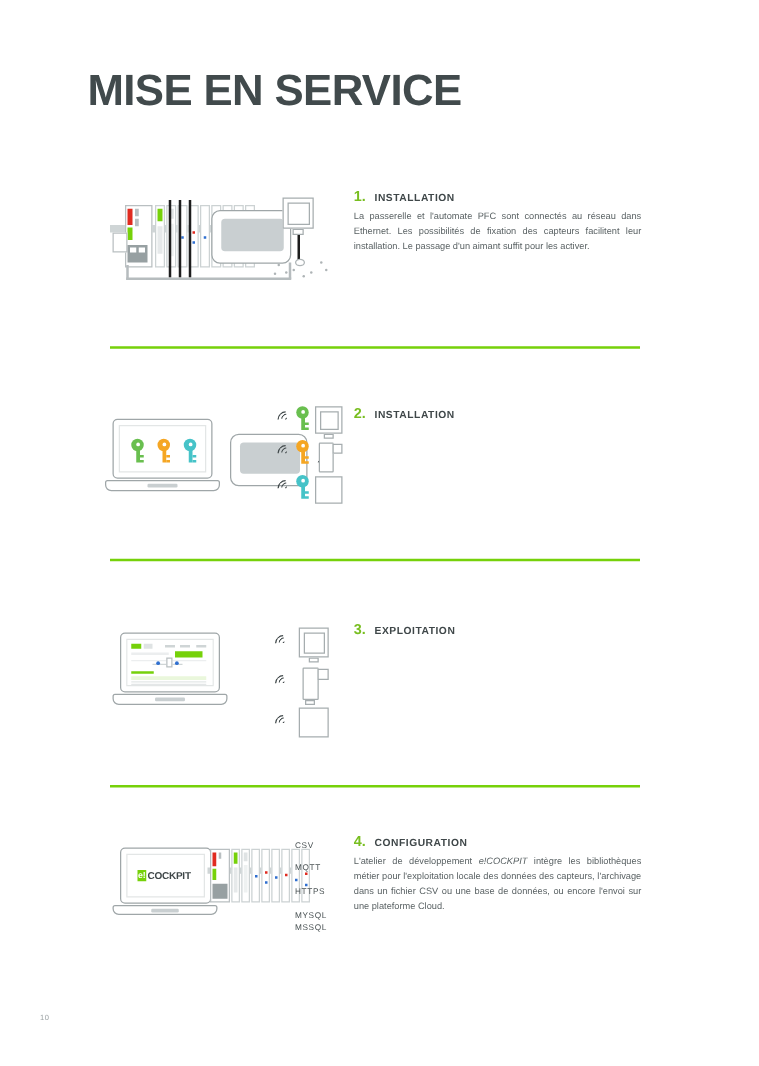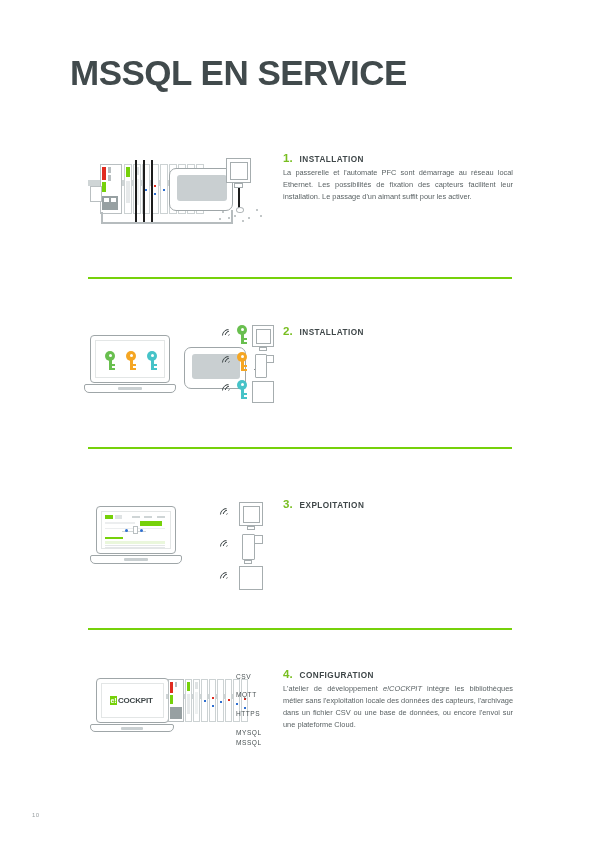--- a/index.html
+++ b/index.html
@@ -176,21 +176,21 @@
 
   
   .dash { position: absolute; inset: 0; background: #fff; }
   .dash .r { position: absolute; }
 </style>
 </head>
 <body>
 
 <div class="page">
 
-  <div class="page-title">MSSQL EN SERVICE</div>
+  <div class="page-title">MISE EN SERVICE</div>
 
   <div class="section" style="top:152px;">
 
     <div class="sec-art" style="height:80px;">
 
       <div class="plc" style="left:4px; top:8px; width:120px; height:62px;">
         <div class="rail" style="left:0; top:20px; width:120px; height:6px; background:#cfd5d6;"></div>
 
         <div class="cpu" style="left:12px; top:4px; width:22px; height:50px;"></div>
         <div class="bar" style="left:14px; top:7px; width:4px; height:13px; background:#e02b20;"></div>
@@ -266,21 +266,21 @@
         <i style="left:42px; top:10px; width:2px; height:2px;"></i>
       </div>
 
     </div>
 
     <div class="sec-text">
       <div class="sec-head">
         <span class="sec-num">1.</span>
         <span class="sec-title">INSTALLATION</span>
       </div>
-      <div class="sec-body">La passerelle et l'automate PFC sont démarrage au réseau local Ethernet. Les possibilités de fixation des capteurs facilitent leur installation. Le passage d'un aimant suffit pour les activer.</div>
+      <div class="sec-body">La passerelle et l'automate PFC sont connectés au réseau dans Ethernet. Les possibilités de fixation des capteurs facilitent leur installation. Le passage d'un aimant suffit pour les activer.</div>
     </div>
   </div>
 
   <div class="divider" style="top:277px;"></div>
 
   <div class="section" style="top:325px;">
 
     <div class="sec-art" style="height:85px;">
 
       <div class="laptop" style="position:absolute; left:0px; top:10px; width:92px; height:62px;">
@@ -507,20 +507,20 @@
       <div class="proto" style="left:152px; top:61px;">MYSQL</div>
       <div class="proto" style="left:152px; top:71px;">MSSQL</div>
     </div>
 
     <div class="sec-text">
       <div class="sec-head">
         <span class="sec-num">4.</span>
         <span class="sec-title">CONFIGURATION</span>
       </div>
       <div class="sec-body">
-        <span>L'atelier de développement </span><i>e!COCKPIT</i><span> intègre les bibliothèques métier sans l'exploitation locale des données des capteurs, l'archivage dans un fichier CSV ou une base de données, ou encore l'envoi sur une plateforme Cloud.</span>
+        <span>L'atelier de développement </span><i>e!COCKPIT</i><span> intègre les bibliothèques métier pour l'exploitation locale des données des capteurs, l'archivage dans un fichier CSV ou une base de données, ou encore l'envoi sur une plateforme Cloud.</span>
       </div>
     </div>
   </div>
 
   <div class="page-num">10</div>
 
 </div>
 
 </body></html>

